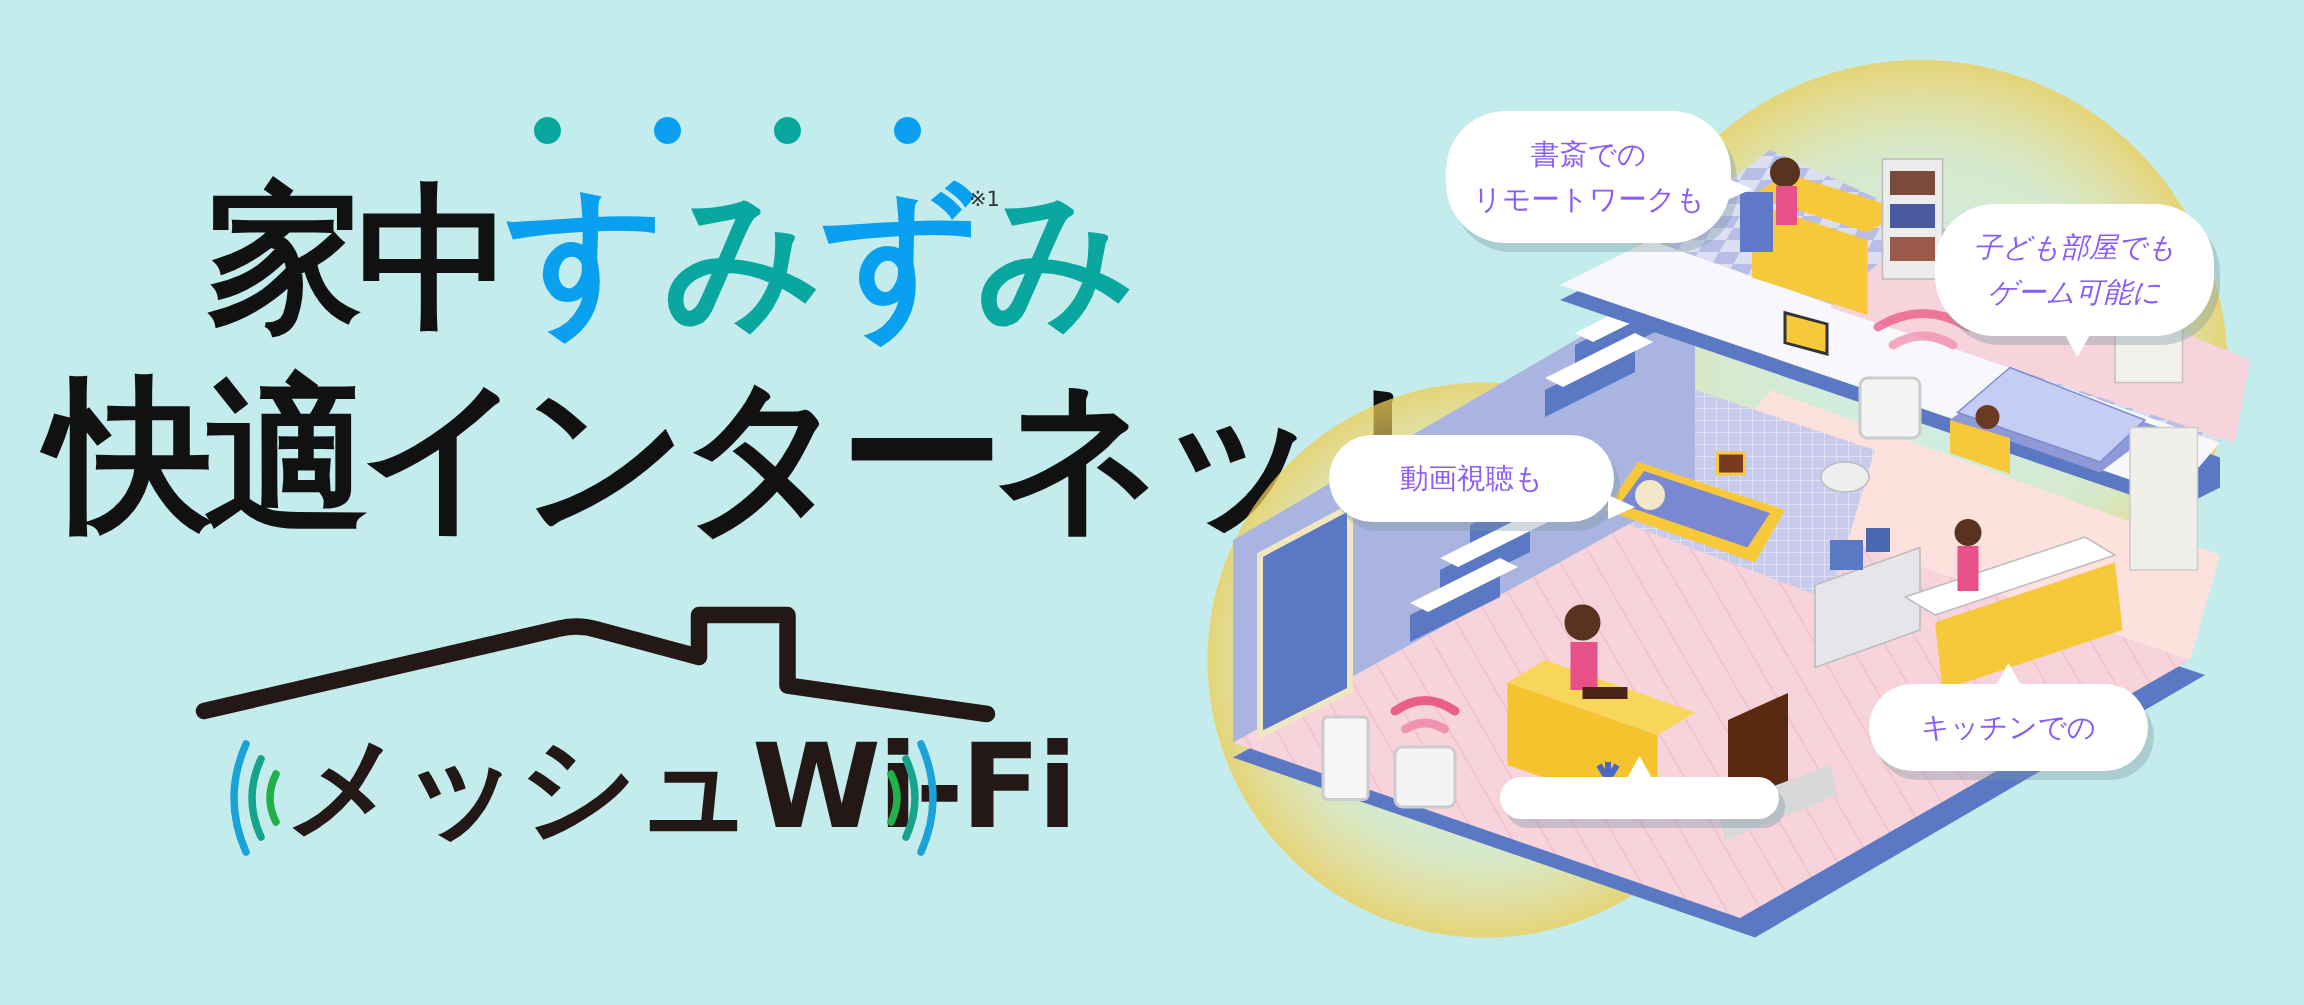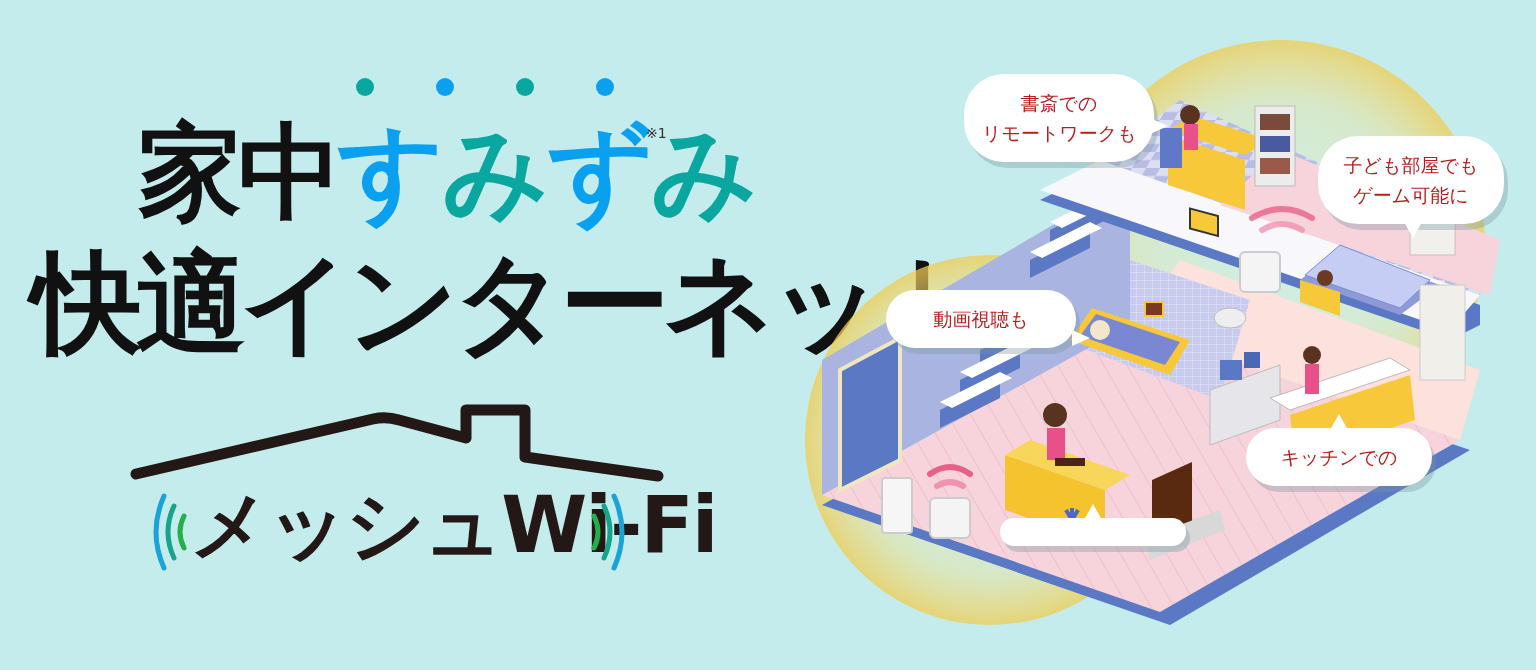--- a/index.html
+++ b/index.html
@@ -43,21 +43,21 @@
   .waves-l { position: absolute; left: 24px; top: 100px; }
   .waves-r { position: absolute; left: 458px; top: 100px; }
 
   
   .illus { position: absolute; left: 800px; top: 40px; width: 736px; height: 630px; }
   .illus svg { position: absolute; left: 0; top: 0; }
 
   .bubble {
     position: absolute; background: #ffffff; border-radius: 40px;
     box-shadow: 4px 6px 0 rgba(120,150,160,0.35);
-    color: #b91c1c; font-size: 19px; line-height: 30px; text-align: center;
+    color: #8b5cf6; font-size: 19px; line-height: 30px; text-align: center;
     padding: 14px 18px; white-space: nowrap;
   }
   .bubble .tail { position: absolute; width: 0; height: 0; }
   .bubble span { display: block; }
 </style>
 </head>
 <body>
 
 <div class="banner">
 
@@ -212,32 +212,32 @@
       <path d="M130 434 Q150 420 170 434" fill="none" stroke="#e8608a" stroke-width="6" stroke-linecap="round"></path>
       <path d="M137 446 Q150 438 163 446" fill="none" stroke="#f093b0" stroke-width="6" stroke-linecap="round"></path>
     </svg>
 
     <div class="bubble" style="left:164px;top:34px;width:190px;">
       <span>書斎での</span>
       <span>リモートワークも</span>
       <div class="tail" style="right:-14px;top:44px;border-left:18px solid #fff;border-top:8px solid transparent;border-bottom:8px solid transparent;"></div>
     </div>
 
-    <div class="bubble" style="left:518px;top:96px;width:186px;">
+    <div class="bubble" style="left:490px;top:96px;width:186px;font-style:italic;">
       <span>子ども部屋でも</span>
       <span>ゲーム可能に</span>
       <div class="tail" style="left:86px;bottom:-14px;border-top:16px solid #fff;border-left:9px solid transparent;border-right:9px solid transparent;"></div>
     </div>
 
     <div class="bubble" style="left:86px;top:250px;width:190px;">
       <span>動画視聴も</span>
       <div class="tail" style="right:-14px;top:40px;border-left:18px solid #fff;border-top:8px solid transparent;border-bottom:8px solid transparent;"></div>
     </div>
 
-    <div class="bubble" style="left:446px;top:388px;width:186px;">
+    <div class="bubble" style="left:446px;top:416px;width:186px;">
       <span>キッチンでの</span>
       <div class="tail" style="left:84px;top:-14px;border-bottom:16px solid #fff;border-left:9px solid transparent;border-right:9px solid transparent;"></div>
     </div>
 
     <div class="bubble" style="left:200px;top:478px;width:186px;">
       <div class="tail" style="left:84px;top:-14px;border-bottom:16px solid #fff;border-left:9px solid transparent;border-right:9px solid transparent;"></div>
     </div>
   </div>
 </div>
 

